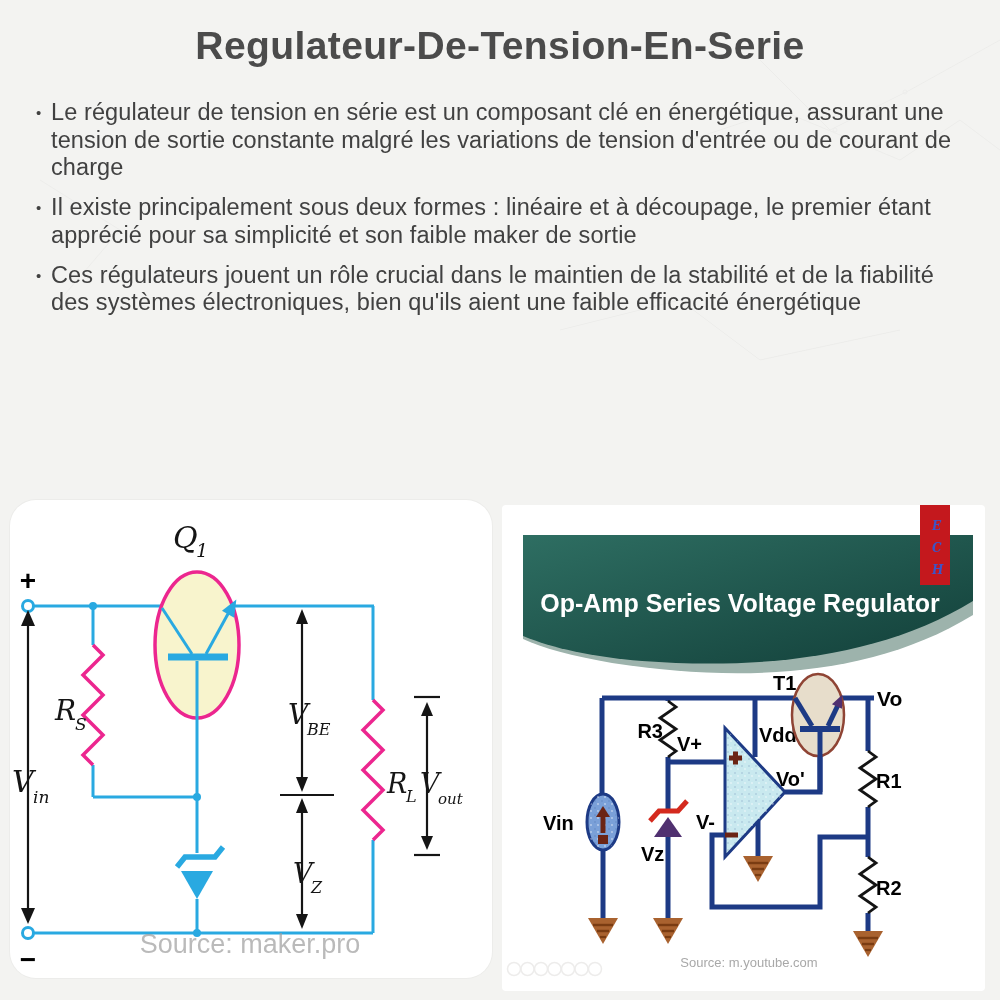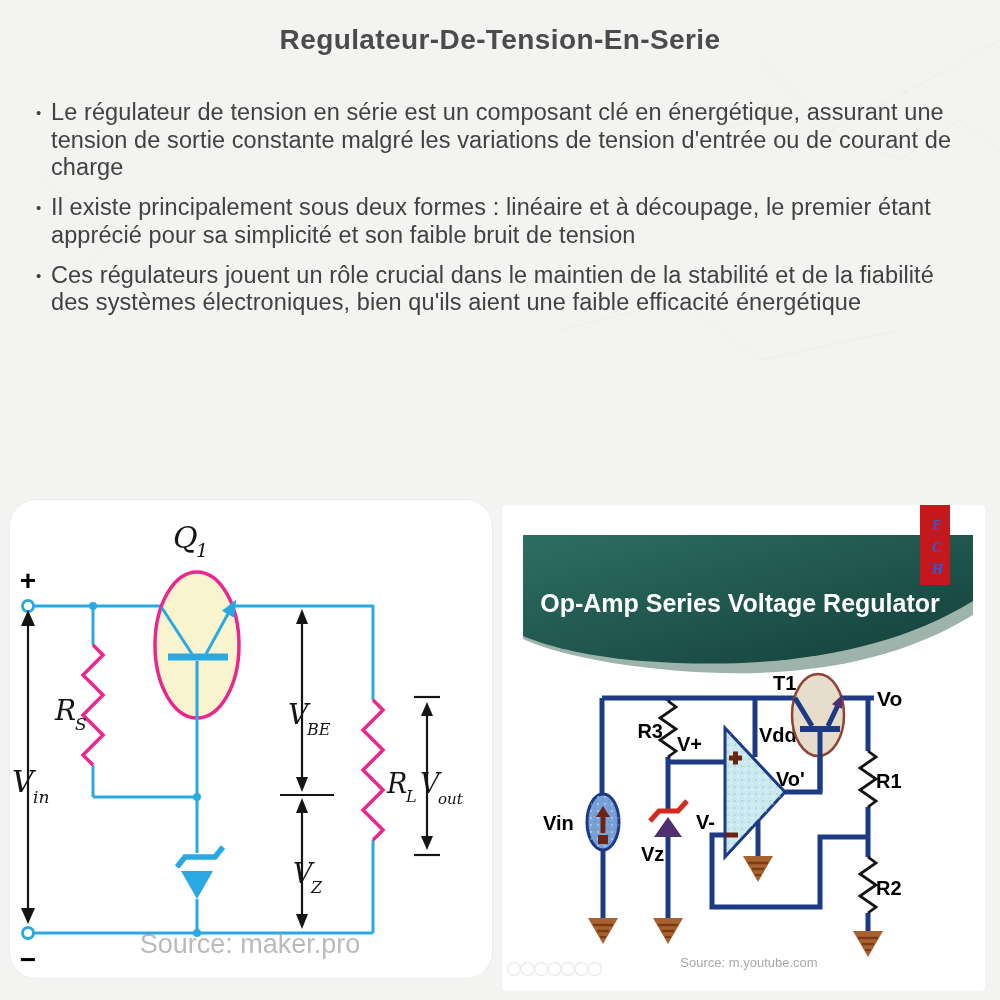--- a/index.html
+++ b/index.html
@@ -9,21 +9,21 @@
     --red-tab:#c4181d; --tab-letter:#3c55c8; --ground:#a9622f; --ground-dark:#7a3c12;
     --opamp-fill:#c9e9ef; --t1-fill:#e7ddcb; --t1-stroke:#8f4434;
     --vin-fill:#7aa0d8; --zener-red:#d42a1e; --zener-purple:#503070;
     --maroon:#6b2414; --watermark:#9e9e9e; --source-text:#a8a8a8;
   }
   html,body{margin:0;padding:0}
   body{width:1000px;height:1000px;position:relative;background:var(--page-bg);
        font-family:"Liberation Sans",sans-serif;overflow:hidden}
   .texture{position:absolute;inset:0;pointer-events:none}
   .title{position:absolute;top:24px;left:0;width:1000px;text-align:center;
-         font-size:28px;font-weight:bold;color:var(--title);letter-spacing:.4px}
+         font-size:39px;font-weight:bold;color:var(--title);letter-spacing:.4px}
   .bullets{position:absolute;top:99px;left:36px;width:930px}
   .bullet{display:flex;margin-bottom:12px;color:var(--text);font-size:23.5px;
           line-height:1.18;letter-spacing:.1px}
   .bullet .marker{flex:0 0 15px;font-size:15px;padding-top:5px;color:var(--text)}
   .card{position:absolute;background:#ffffff}
   .card.left{left:10px;top:500px;width:482px;height:478px;border-radius:26px;
              box-shadow:0 0 0 1px #ececea}
   .card.right{left:502px;top:505px;width:483px;height:486px;border-radius:4px}
   svg{display:block}
   .cw{stroke:var(--cyan);stroke-width:3;fill:none}
@@ -63,21 +63,21 @@
 
 <div class="title">Regulateur-De-Tension-En-Serie</div>
 
 <div class="bullets">
   <div class="bullet">
     <span class="marker">•</span>
     <span>Le régulateur de tension en série est un composant clé en énergétique, assurant une tension de sortie constante malgré les variations de tension d'entrée ou de courant de charge</span>
   </div>
   <div class="bullet">
     <span class="marker">•</span>
-    <span>Il existe principalement sous deux formes : linéaire et à découpage, le premier étant apprécié pour sa simplicité et son faible bruit de tension</span>
+    <span>Il existe principalement sous deux formes : linéaire et à découpage, le premier étant apprécié pour sa simplicité et son faible maker de sortie</span>
   </div>
   <div class="bullet">
     <span class="marker">•</span>
     <span>Ces régulateurs jouent un rôle crucial dans le maintien de la stabilité et de la fiabilité des systèmes électroniques, bien qu'ils aient une faible efficacité énergétique</span>
   </div>
 </div>
 
 <div class="card left">
 <svg width="482" height="478" viewBox="0 0 482 478">
 

